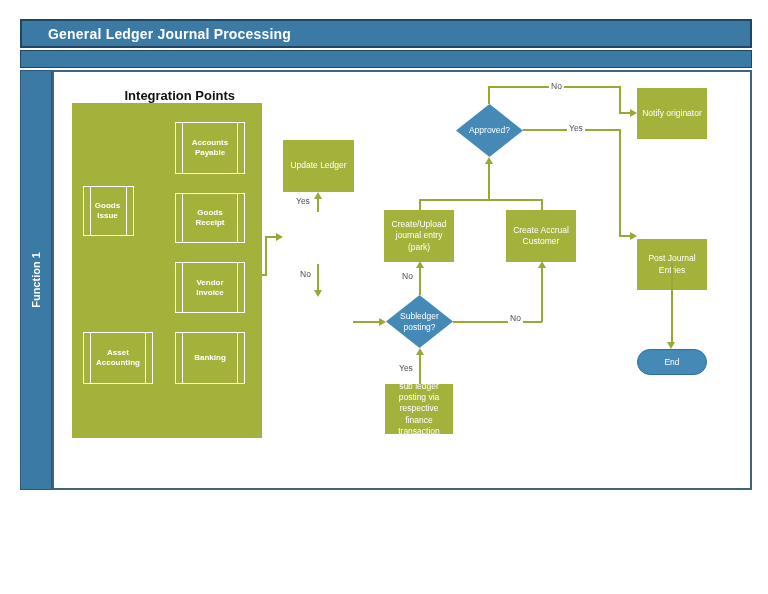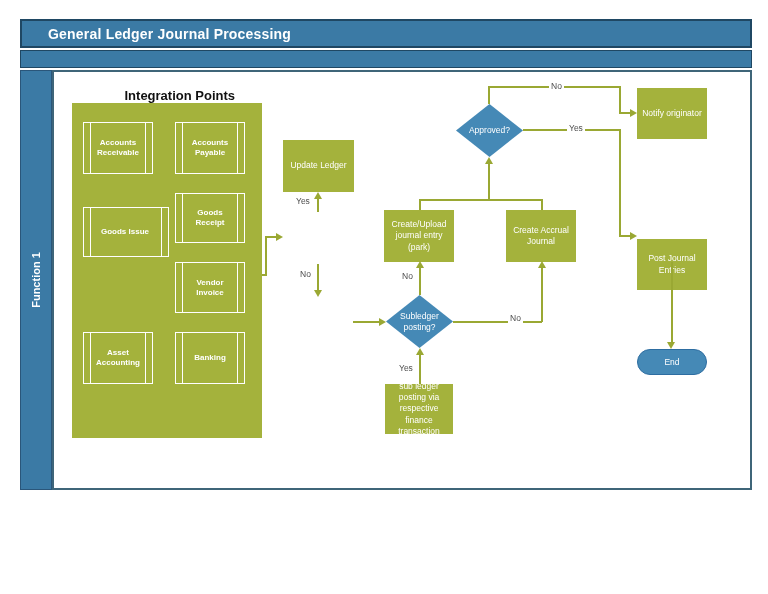--- a/index.html
+++ b/index.html
@@ -69,33 +69,32 @@
     <span>General Ledger Journal Processing</span>
   </div>
   <div class="abs phase-bar"></div>
   <div class="abs lane-header">
     <span>Function 1</span>
   </div>
   <div class="abs lane-body"></div>
 
   <div class="abs int-title">Integration Points</div>
   <div class="abs int-big">
-    <div class="pp" style="left:11px;top:19px;width:70px;height:52px;">Accounts Receivable</div>
     <div class="pp" style="left:103px;top:19px;width:70px;height:52px;">Accounts Payable</div>
-    <div class="pp" style="left:11px;top:104px;width:86px;height:50px;padding-left:8px;">Goods Issue</div>
+    <div class="pp" style="left:11px;top:83px;width:51px;height:50px;padding-left:8px;">Goods Issue</div>
     <div class="pp" style="left:103px;top:90px;width:70px;height:50px;">Goods Receipt</div>
     <div class="pp" style="left:11px;top:229px;width:70px;height:52px;">Asset Accounting</div>
     <div class="pp" style="left:103px;top:159px;width:70px;height:51px;">Vendor Invoice</div>
     <div class="pp" style="left:103px;top:229px;width:70px;height:52px;">Banking</div>
   </div>
 
   <div class="abs proc" style="left:283px;top:140px;width:71px;height:52px;">Update Ledger</div>
   <div class="abs diamond" style="left:386px;top:295px;width:67px;height:53px;">Subledger posting?</div>
   <div class="abs proc" style="left:384px;top:210px;width:70px;height:52px;">Create/Upload journal entry (park)</div>
-  <div class="abs proc" style="left:506px;top:210px;width:70px;height:52px;">Create Accrual Journal</div>
+  <div class="abs proc" style="left:506px;top:210px;width:70px;height:52px;">Create Accrual Customer</div>
   <div class="abs diamond" style="left:456px;top:104px;width:67px;height:53px;">Approved?</div>
   <div class="abs proc" style="left:637px;top:88px;width:70px;height:51px;">Notify originator</div>
   <div class="abs proc" style="left:637px;top:211px;width:70px;height:51px;margin-top:28px;">Post Journal Entries</div>
   <div class="abs proc" style="left:385px;top:384px;width:68px;height:50px;">Post manual sub ledger posting via respective finance transaction codes</div>
   <div class="abs terminator" style="left:637px;top:349px;width:70px;height:26px;">End</div>
 
   <div class="abs h" style="left:262px;top:274px;width:5px;"></div>
   <div class="abs v" style="left:265px;top:237px;height:39px;"></div>
   <div class="abs h" style="left:265px;top:236px;width:12px;"></div>
   <div class="abs ar right" style="left:276px;top:233px;"></div>

